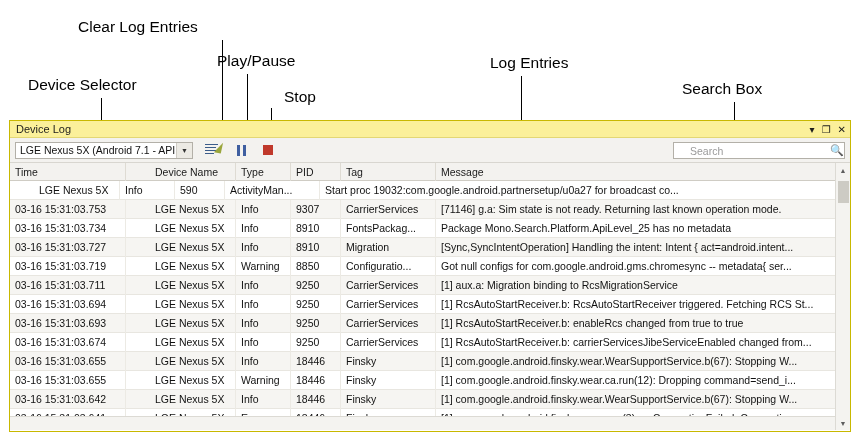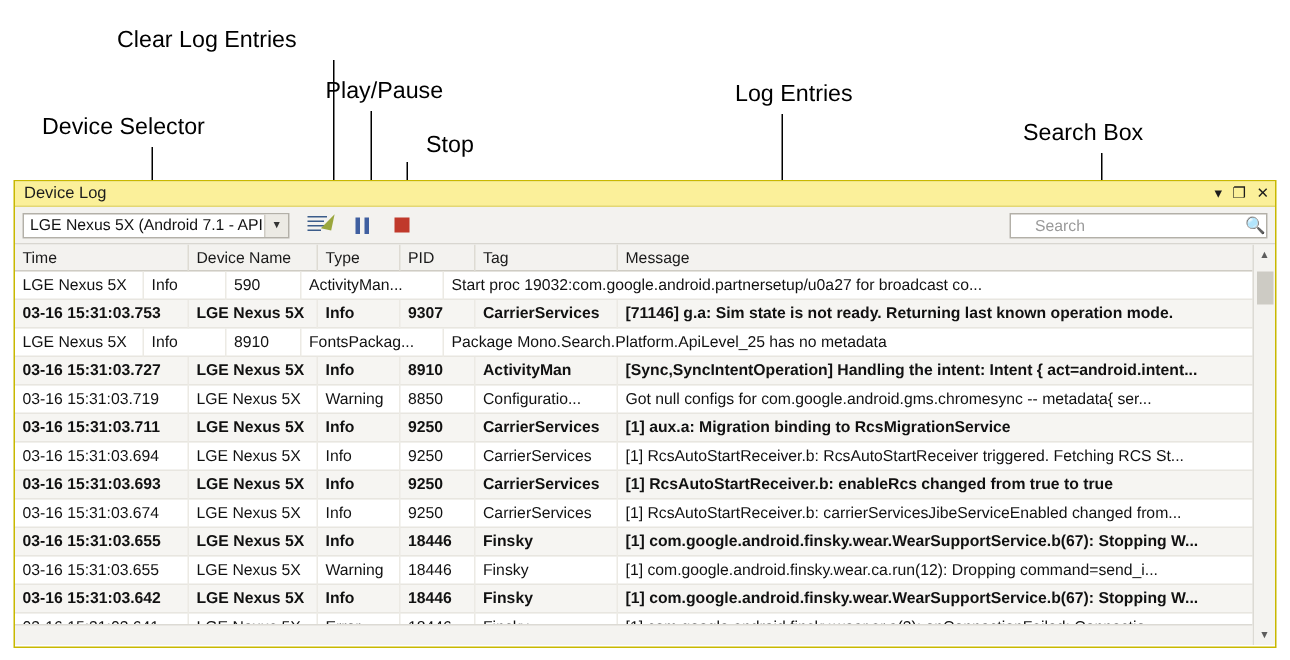--- a/index.html
+++ b/index.html
@@ -219,34 +219,34 @@
 
   .row {
     display: flex;
     height: 19px;
     box-sizing: border-box;
     font-size: 10.5px;
     color: #111;
     border-bottom: 1px solid #e8e6e0;
     align-items: center;
   }
-  .row.alt { background: #f6f5f2; font-weight: bold; }
+  .row.alt { background: #f6f5f2; }
   .cell {
     box-sizing: border-box;
     padding-left: 5px;
     height: 19px;
     line-height: 19px;
     overflow: hidden;
     white-space: nowrap;
     text-overflow: ellipsis;
     border-right: 1px solid #eceae4;
   }
 
   .c-time { width: 116px; }
-  .c-dev  { width: 86px; }
+  .c-dev  { width: 86px; margin-left: 24px; }
   .c-type { width: 55px; }
   .c-pid  { width: 50px; }
   .c-tag  { width: 95px; }
   .c-msg  { flex: 1; border-right: 0; }
 
   
   #vscroll {
     position: absolute;
     right: 0; top: 0;
     width: 15px; height: 100%;
@@ -361,32 +361,33 @@
       </div>
       <div class="row alt">
         <div class="cell c-time">03-16 15:31:03.753</div>
         <div class="cell c-dev">LGE Nexus 5X</div>
         <div class="cell c-type">Info</div>
         <div class="cell c-pid">9307</div>
         <div class="cell c-tag">CarrierServices</div>
         <div class="cell c-msg">[71146] g.a: Sim state is not ready. Returning last known operation mode.</div>
       </div>
       <div class="row">
+        <div class="cell c-time">03-16 15:31:03.734</div>
         <div class="cell c-dev">LGE Nexus 5X</div>
         <div class="cell c-type">Info</div>
         <div class="cell c-pid">8910</div>
         <div class="cell c-tag">FontsPackag...</div>
         <div class="cell c-msg">Package Mono.Search.Platform.ApiLevel_25 has no metadata</div>
       </div>
       <div class="row alt">
         <div class="cell c-time">03-16 15:31:03.727</div>
         <div class="cell c-dev">LGE Nexus 5X</div>
         <div class="cell c-type">Info</div>
         <div class="cell c-pid">8910</div>
-        <div class="cell c-tag">ActivityMan</div>
+        <div class="cell c-tag">Migration</div>
         <div class="cell c-msg">[Sync,SyncIntentOperation] Handling the intent: Intent { act=android.intent...</div>
       </div>
       <div class="row">
         <div class="cell c-time">03-16 15:31:03.719</div>
         <div class="cell c-dev">LGE Nexus 5X</div>
         <div class="cell c-type">Warning</div>
         <div class="cell c-pid">8850</div>
         <div class="cell c-tag">Configuratio...</div>
         <div class="cell c-msg">Got null configs for com.google.android.gms.chromesync -- metadata{ ser...</div>
       </div>

